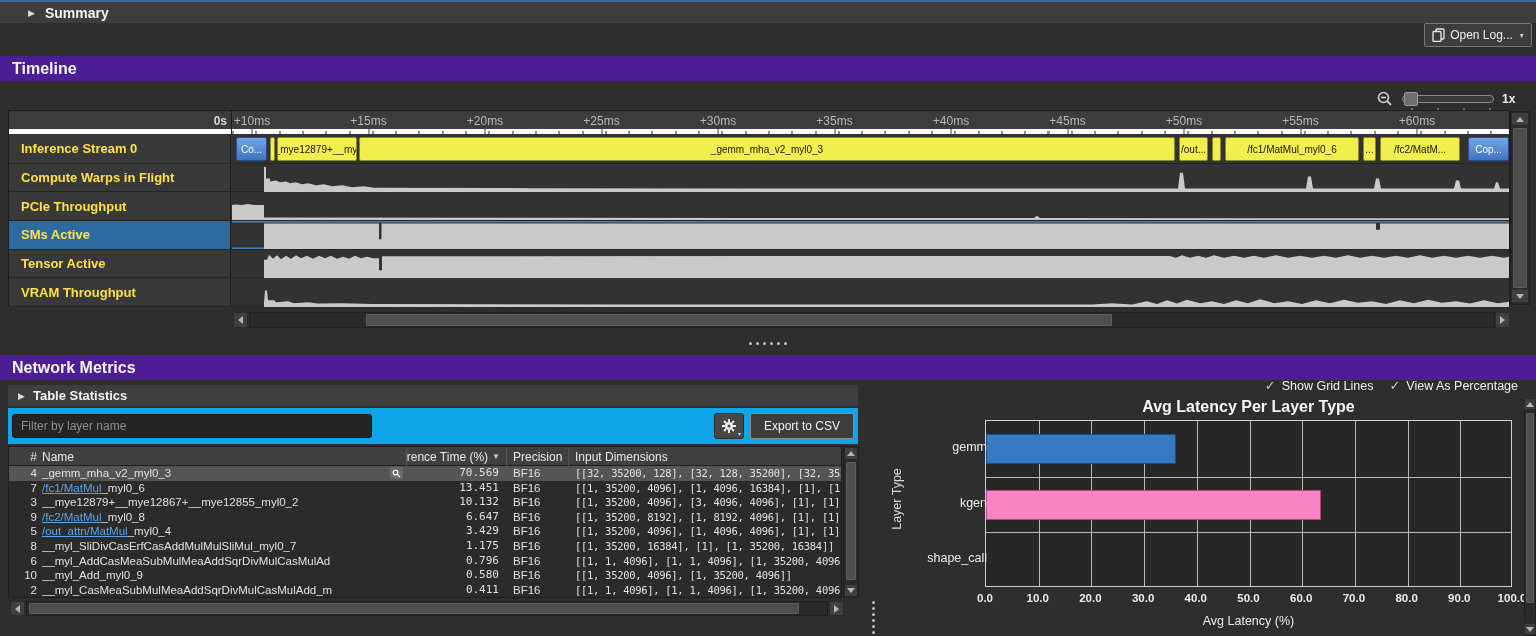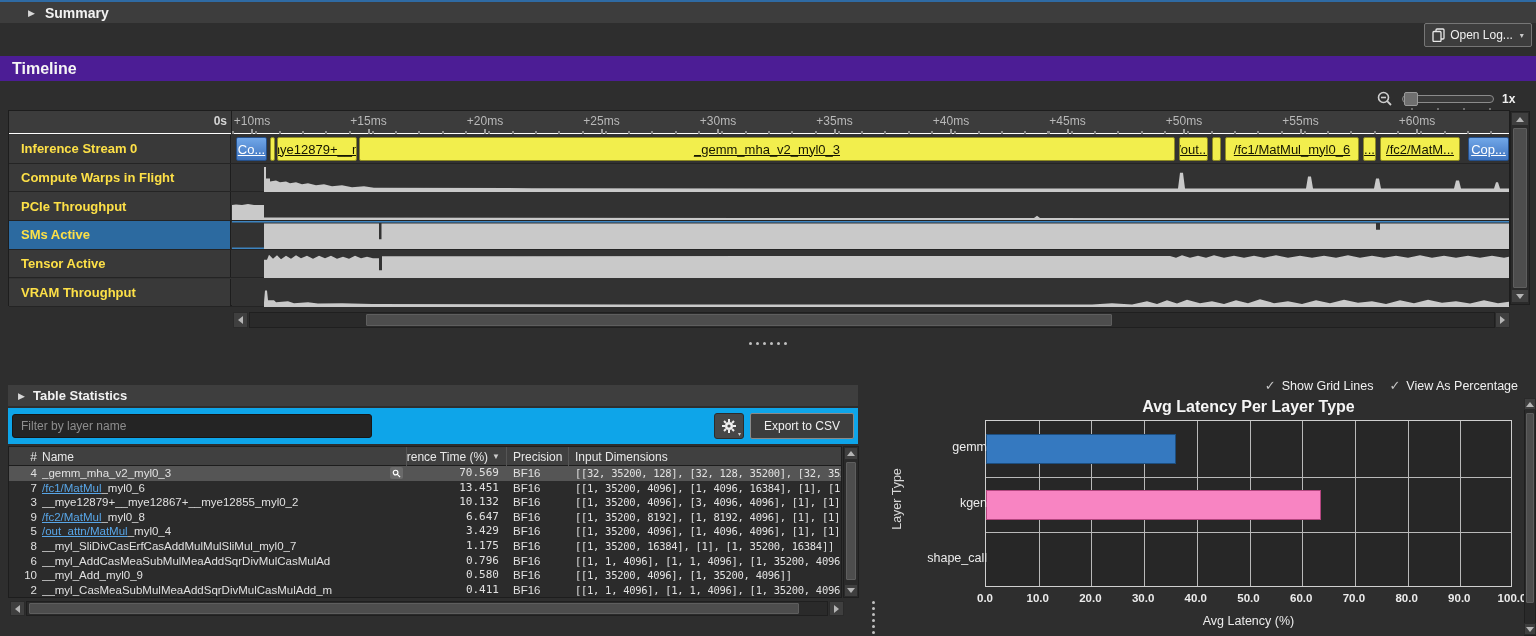--- a/index.html
+++ b/index.html
@@ -32,42 +32,42 @@
   
   #zoom-controls { left:1376px; top:86px; width:152px; height:26px; display:flex; align-items:center; gap:8px; }
   #zoom-slider { position:relative; width:92px; height:8px; border:1px solid #8b8b8b; border-radius:4px; background:#3a3a3a; }
   #zoom-slider .thumb { position:absolute; left:1px; top:-4px; width:14px; height:14px; background:#6f6f6f; border:1px solid #9a9a9a; border-radius:2px; }
   #zoom-slider .ticks { position:absolute; left:8px; top:12px; width:80px; height:4px;
      background-image:repeating-linear-gradient(to right,#6f6f6f 0 2px,transparent 2px 26px); }
   #zoom-level { font-size:12px; font-weight:bold; color:#f0f0f0; }
 
   
   #timeline-panel { left:8px; top:110px; width:1502px; height:196px; background:#333; border:1px solid #1d1d1d; }
-  #ruler { position:absolute; left:0; top:0; width:1500px; height:23px; background:#3c3c3c; border-bottom:1px solid #ffffff; }
+  #ruler { position:absolute; left:0; top:0; width:1500px; height:23px; background:#3c3c3c; border-bottom:5px solid #ffffff; }
   #ruler-origin { position:absolute; right:1282px; top:3px; font-size:12px; font-weight:bold; color:#d5d5d5; }
   #ruler-ticks { position:absolute; left:222px; top:0; width:1278px; height:23px; border-left:1px solid #1d1d1d; }
   .ruler-label { position:absolute; top:3px; transform:translateX(-50%); font-size:12px; color:#b9b9b9; }
   .ruler-major { position:absolute; bottom:0; width:2px; height:5px; background:#9d9d9d; }
   #ruler-minor { position:absolute; left:0; bottom:0; width:1278px; height:3px;
      background-image:repeating-linear-gradient(to right,#8b8b8b 0 2px,transparent 2px 23.3px); }
   #tracks { position:absolute; left:0; top:24px; width:1500px; height:172px; }
   .track-row { position:absolute; left:0; width:1500px; height:28.7px; border-bottom:1px solid #242424; }
   .track-label { position:absolute; left:0; top:0; width:222px; height:100%; background:#393939;
       border-right:1px solid #1d1d1d; display:flex; align-items:center; padding-left:12px;
       font-size:13px; font-weight:bold; color:#fde047; cursor:default; }
   .track-data { position:absolute; left:223px; top:0; width:1277px; height:100%; background:#323232; }
   .track-row.selected .track-label { background:#2c6aa0; }
   .track-row.selected .track-data { box-shadow:inset 0 1.5px 0 #3d84c0, inset 0 -1.5px 0 #3d84c0; }
   .wave { display:block; width:1277px; height:28px; }
   .wave path { fill:#c9c9c9; }
 
   
   .stream-block { position:absolute; top:2px; height:24px; border-radius:2px; overflow:hidden;
-      font-size:13px; display:flex; align-items:center; justify-content:center;
-      white-space:nowrap; cursor:pointer;text-decoration:underline; }
+      font-size:10px; display:flex; align-items:center; justify-content:center;
+      white-space:nowrap; cursor:pointer; }
   .stream-block.kernel { background:#f2ee4d; border:1px solid #8f8c22; color:#161600; }
   .stream-block.copy   { background:linear-gradient(#71a7e8,#3e73bf); border:1px solid #25508a; color:#fff; }
 
   
   .sb-btn { position:absolute; background:#3f3f3f; border:1px solid #2a2a2a; display:flex; align-items:center; justify-content:center; cursor:pointer; }
   .tri { width:0; height:0; }
   .tri-left  { border-top:4px solid transparent; border-bottom:4px solid transparent; border-right:5px solid #b5b5b5; }
   .tri-right { border-top:4px solid transparent; border-bottom:4px solid transparent; border-left:5px solid #b5b5b5; }
   .tri-up    { border-left:4px solid transparent; border-right:4px solid transparent; border-bottom:5px solid #b5b5b5; }
   .tri-down  { border-left:4px solid transparent; border-right:4px solid transparent; border-top:5px solid #b5b5b5; }
@@ -314,20 +314,23 @@
 
   <div id="h-splitter" class="abs">
     <i></i>
       <i></i>
       <i></i>
       <i></i>
       <i></i>
       <i></i>
   </div>
 
+  <div id="network-heading" class="abs section-heading">
+    <span>Network Metrics</span>
+  </div>
 
   <div id="stats-bar" class="abs">
     <span class="expander">▶</span>
     <span class="bar-title">Table Statistics</span>
   </div>
 
   <div id="controls-row" class="abs">
     <input id="filter-input" type="text" placeholder="Filter by layer name" style="">
     <div id="gear-btn">
       <svg class="icon" width="16" height="16" viewBox="0 0 16 16">

